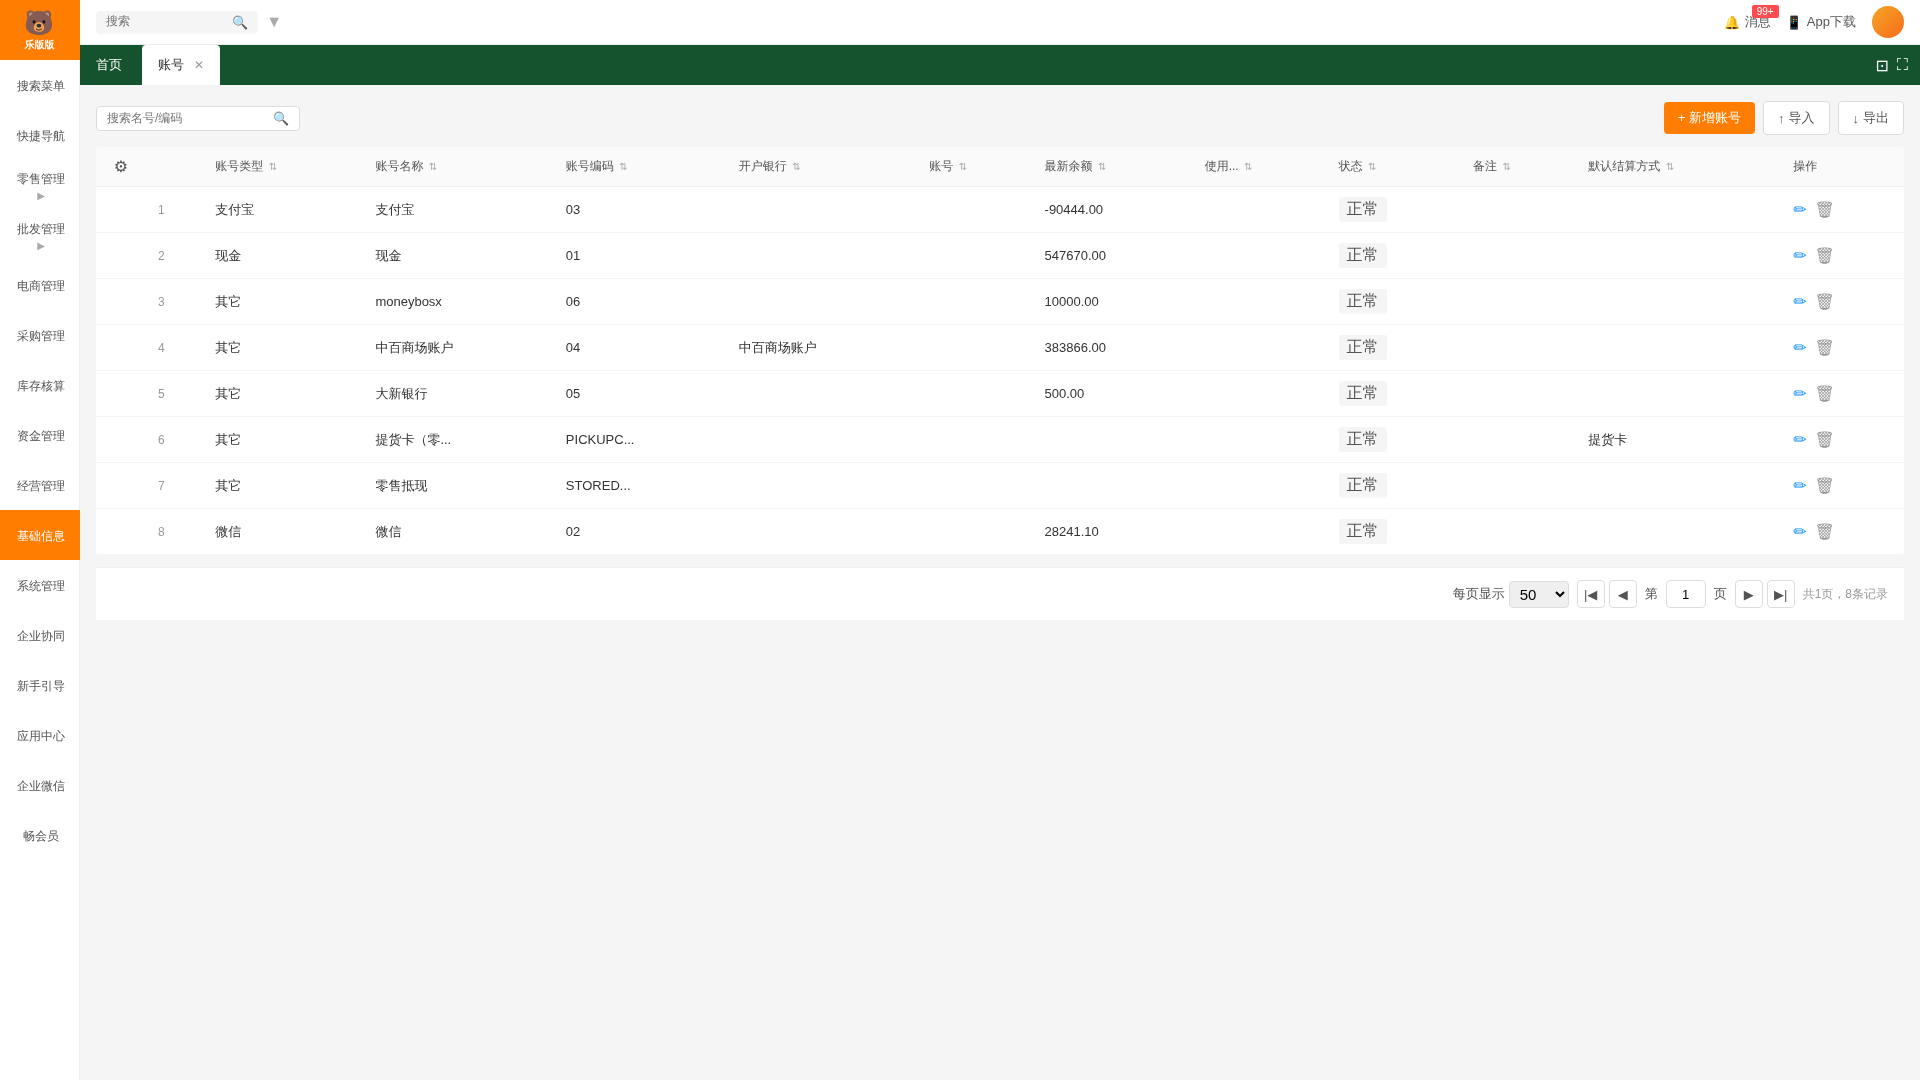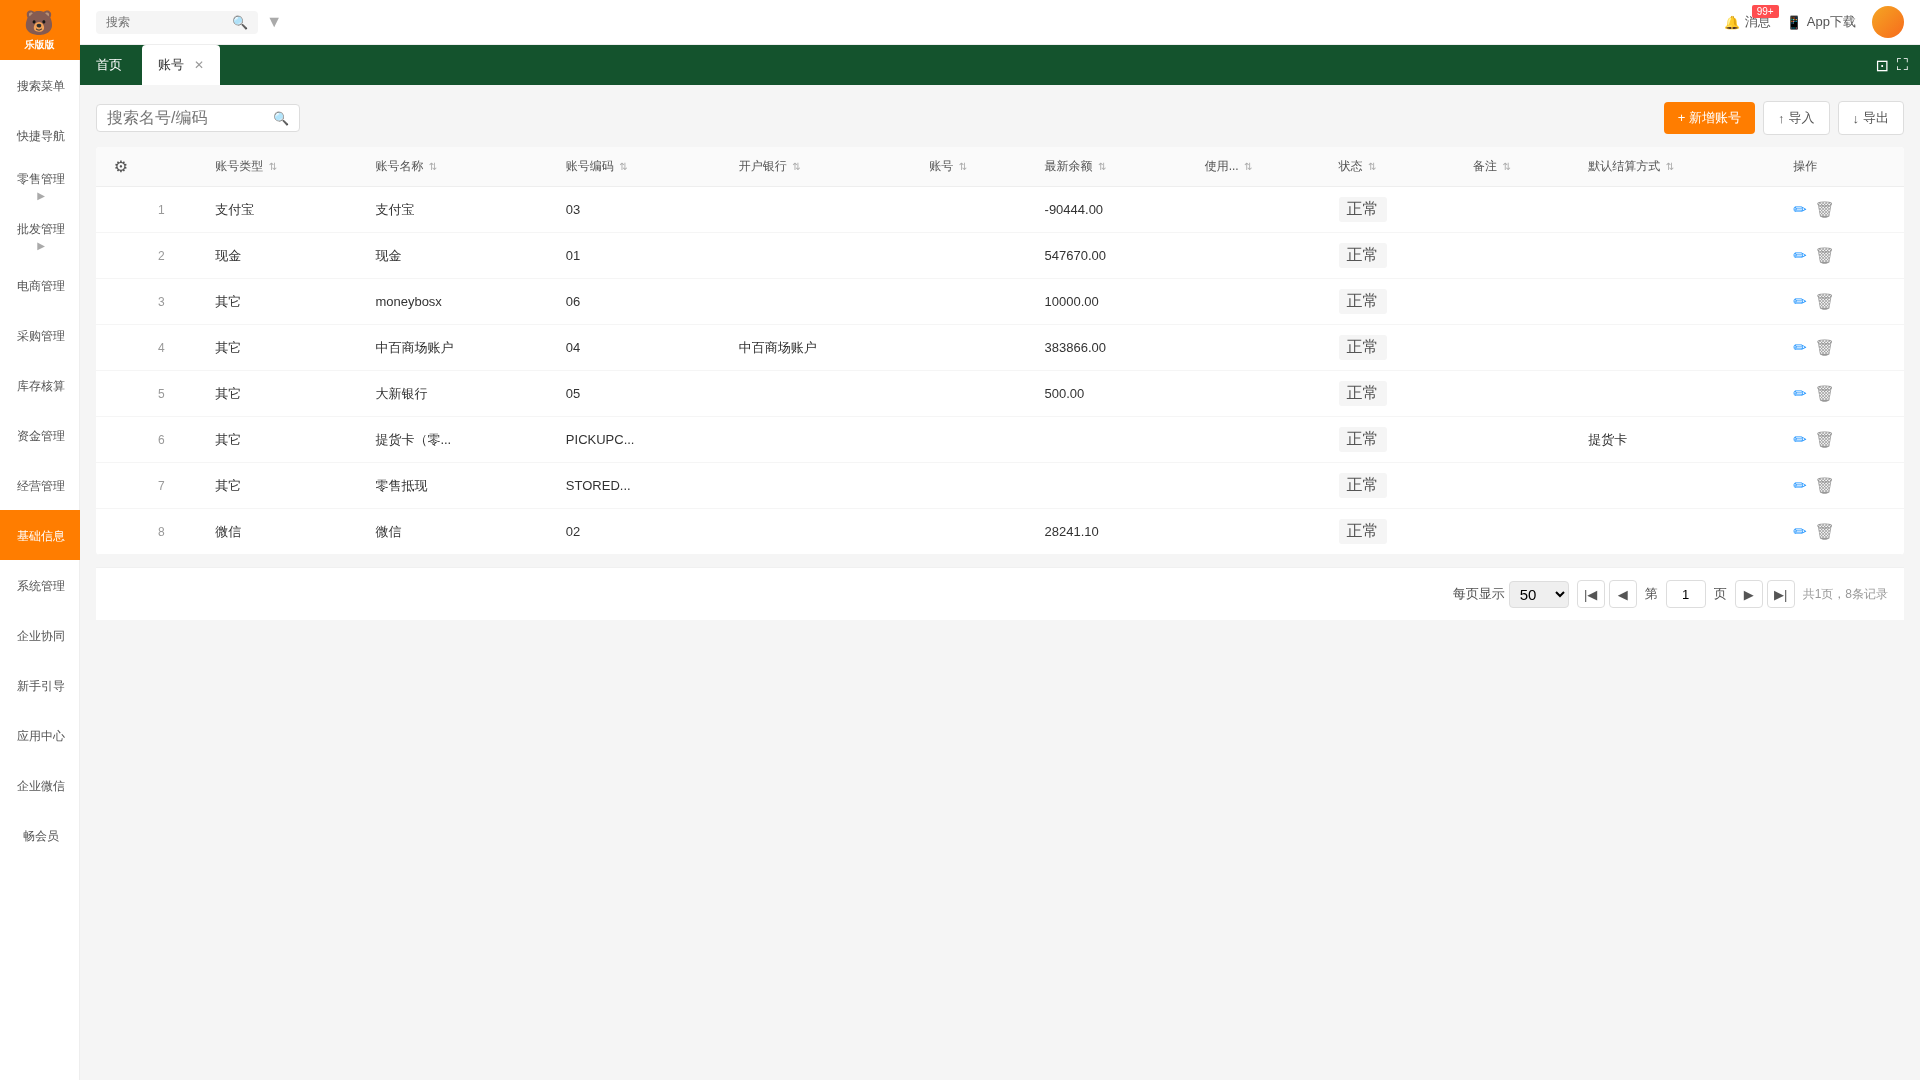--- a/index.html
+++ b/index.html
@@ -14,21 +14,21 @@
     .sidebar-item.active { background: #ff7d00; color: #fff; border-left-color: #ff7d00; }
     .sidebar-item span { font-size: 12px; margin-top: 2px; }
 
     
     .main { flex: 1; display: flex; flex-direction: column; overflow: hidden; }
 
     
     .topbar { height: 45px; background: #fff; display: flex; align-items: center; justify-content: space-between; padding: 0 16px; border-bottom: 1px solid #eee; }
     .topbar-left { display: flex; align-items: center; gap: 8px; }
     .topbar-search { display: flex; align-items: center; background: #f5f5f5; border-radius: 4px; padding: 4px 10px; gap: 6px; }
-    .topbar-search input { border: none; background: transparent; outline: none; font-size: 12px; width: 120px; color: #333; }
+    .topbar-search input { border: none; background: transparent; outline: none; font-size: 12px; width: 120px; color: #333; font-family: Liberation Mono, monospace; }
     .topbar-dropdown { display: flex; align-items: center; cursor: pointer; color: #555; font-size: 12px; }
     .topbar-right { display: flex; align-items: center; gap: 16px; }
     .msg-btn { display: flex; align-items: center; gap: 4px; font-size: 13px; color: #555; position: relative; cursor: pointer; }
     .badge { background: #ff4d4f; color: #fff; border-radius: 2px; font-size: 10px; padding: 1px 5px; position: absolute; top: -8px; right: -8px; }
     .app-btn { display: flex; align-items: center; gap: 4px; font-size: 13px; color: #555; cursor: pointer; }
     .avatar { width: 32px; height: 32px; border-radius: 50%; background: #ddd; overflow: hidden; }
 
     
     .tabbar { height: 40px; background: #14532d; display: flex; align-items: center; padding: 0 0; }
     .tab { height: 40px; display: flex; align-items: center; padding: 0 16px; font-size: 13px; cursor: pointer; color: #fff; gap: 6px; }
@@ -37,21 +37,21 @@
     .tab-expand { margin-left: auto; display: flex; align-items: center; padding-right: 8px; }
     .tab-expand-btn { color: #fff; font-size: 16px; cursor: pointer; padding: 4px; }
 
     
     .content { flex: 1; padding: 16px; overflow-y: auto; background: #f5f5f5; display: flex; flex-direction: column; gap: 12px; }
 
     
     .toolbar { display: flex; align-items: center; justify-content: space-between; }
     .toolbar-left { display: flex; align-items: center; gap: 8px; }
     .search-box { display: flex; align-items: center; border: 1px solid #ddd; border-radius: 4px; background: #fff; padding: 4px 10px; gap: 6px; }
-    .search-box input { border: none; outline: none; font-size: 16px; width: 160px; color: #333; }
+    .search-box input { border: none; outline: none; font-size: 12px; width: 160px; color: #333; }
     .toolbar-right { display: flex; align-items: center; gap: 8px; }
     .btn-primary { background: #ff7d00; color: #fff; border: none; border-radius: 4px; padding: 7px 14px; cursor: pointer; font-size: 13px; display: flex; align-items: center; gap: 4px; }
     .btn-default { background: #fff; color: #555; border: 1px solid #ddd; border-radius: 4px; padding: 7px 14px; cursor: pointer; font-size: 13px; display: flex; align-items: center; gap: 4px; }
 
     
     .table-wrap { background: #fff; border-radius: 4px; overflow: hidden; }
     table { width: 100%; border-collapse: collapse; }
     thead { background: #fafafa; }
     th { padding: 10px 12px; text-align: left; font-weight: 500; color: #555; font-size: 12px; border-bottom: 1px solid #eee; white-space: nowrap; }
     th .sort-icon { color: #aaa; font-size: 10px; margin-left: 2px; }

